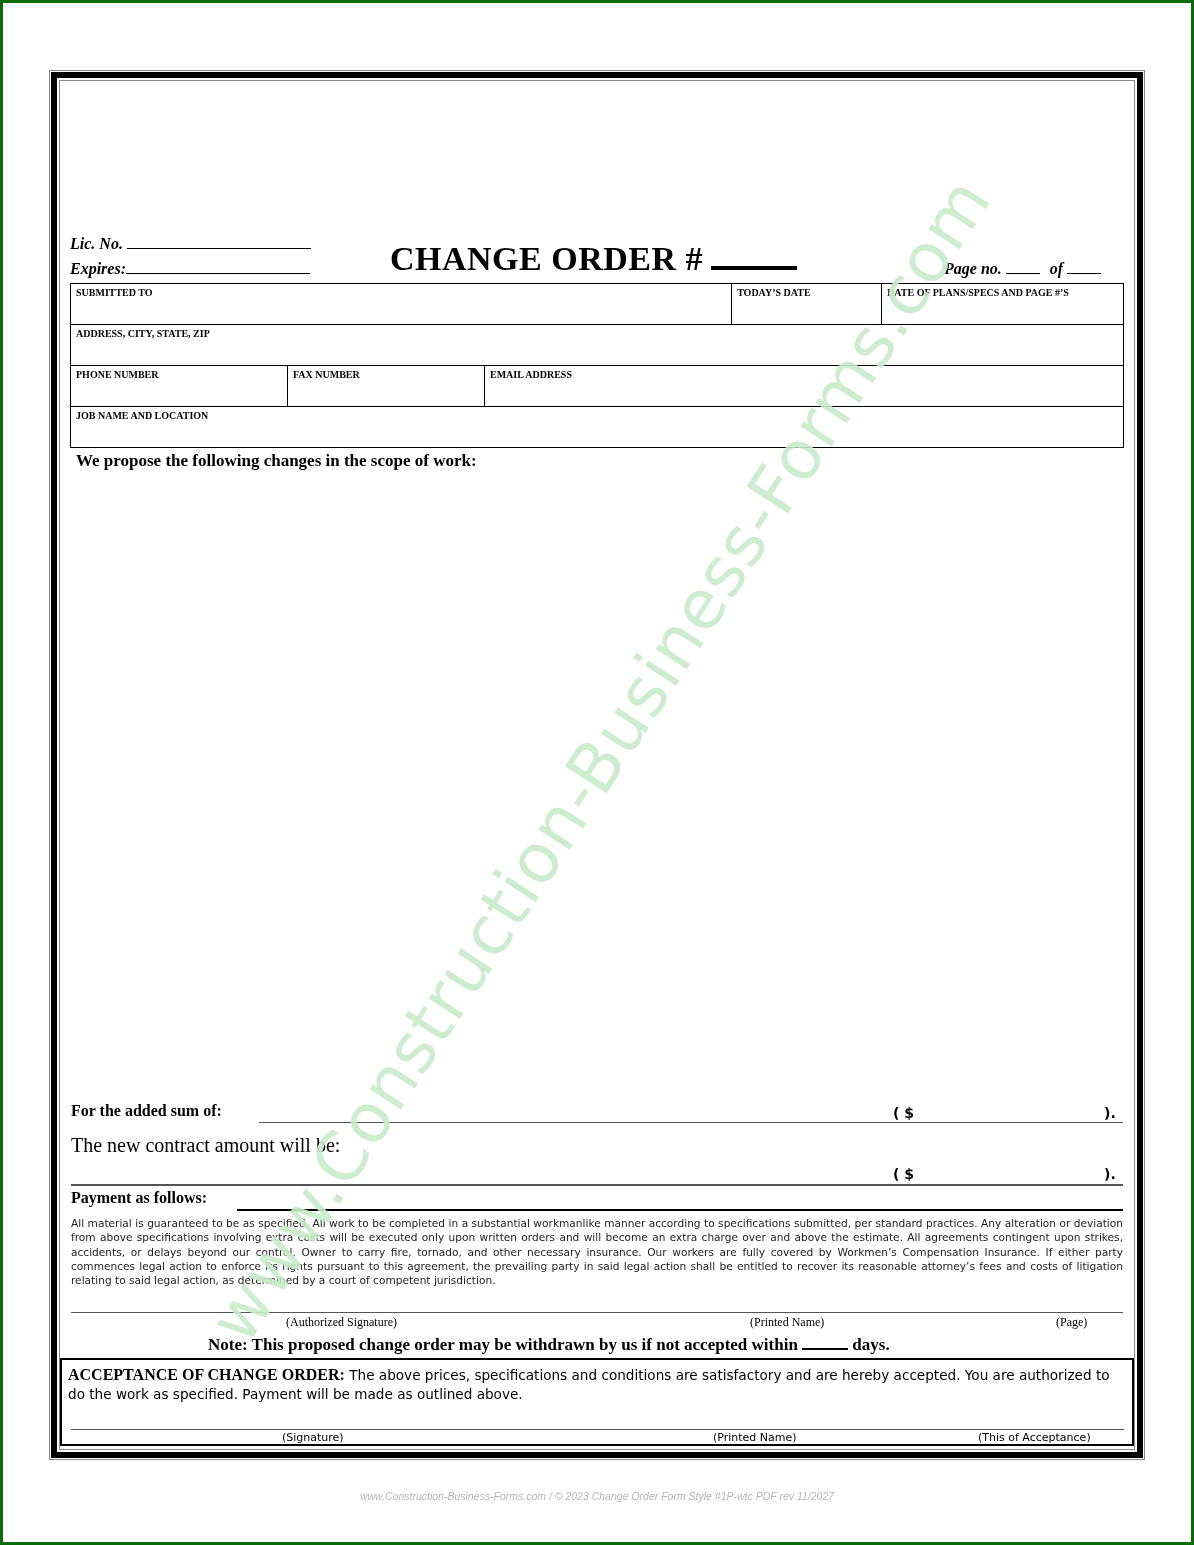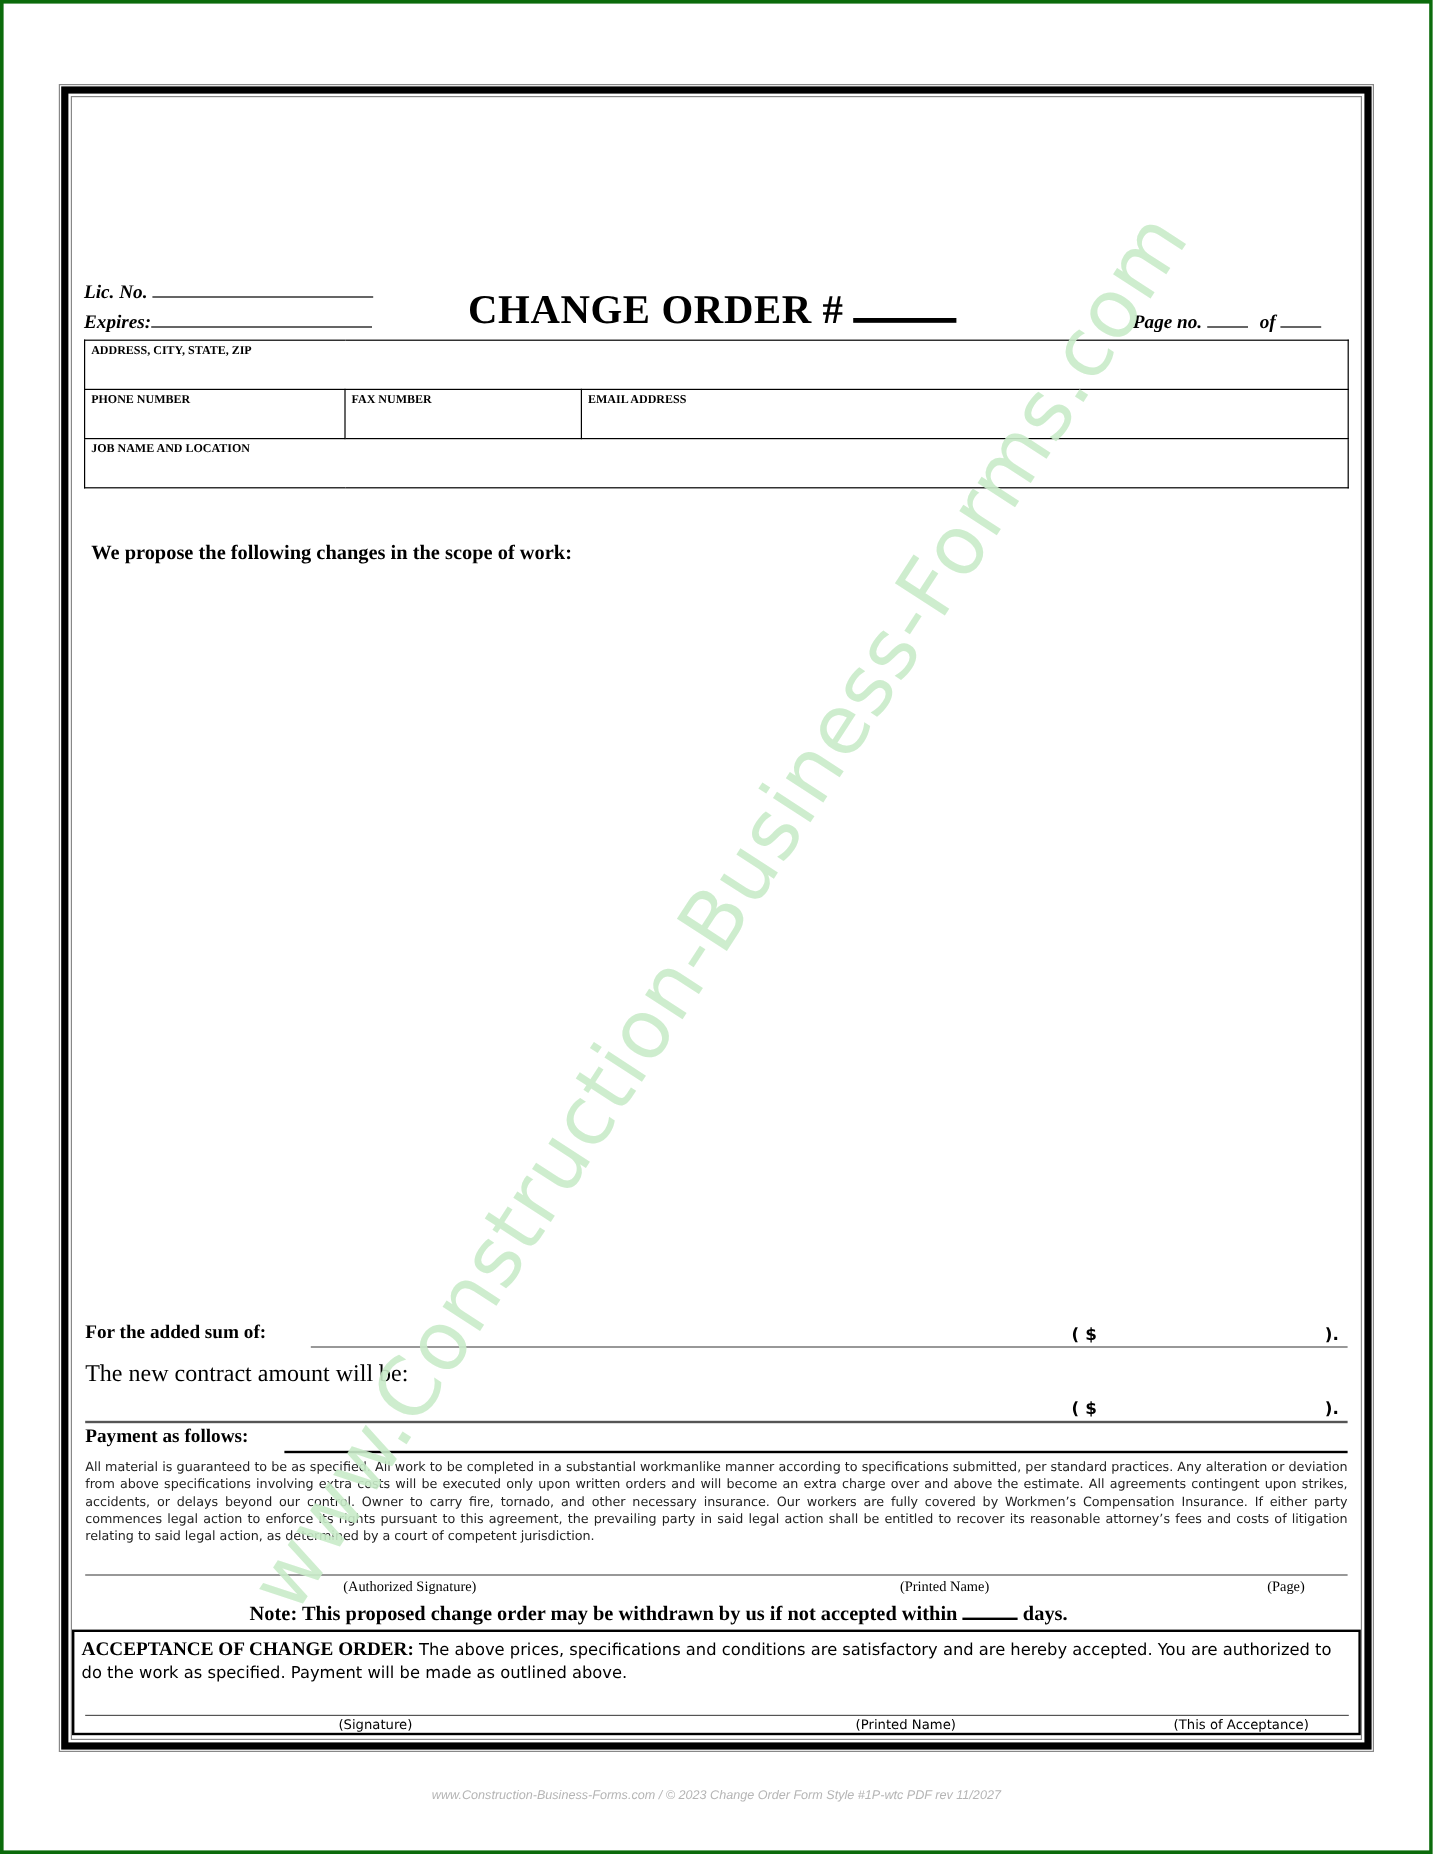--- a/index.html
+++ b/index.html
@@ -55,20 +55,25 @@
 
 <div class="abs pageno" style="left:944px; top:260px;">
   <span>Page no.</span>
   <span class="blank" style="width:34px;"></span>
   <span style="margin-left:6px;">of</span>
   <span class="blank" style="width:34px;"></span>
 </div>
 
 <table class="info">
   <tbody>
+      <tr>
+    <td colspan="3" style="width:600px;"><span>SUBMITTED TO</span></td>
+    <td style="width:139px;"><span>TODAY’S DATE</span></td>
+    <td><span>DATE OF PLANS/SPECS AND PAGE #’S</span></td>
+  </tr>
   <tr>
     <td colspan="5"><span>ADDRESS, CITY, STATE, ZIP</span></td>
   </tr>
   <tr>
     <td style="width:206px;"><span>PHONE NUMBER</span></td>
     <td style="width:186px;"><span>FAX NUMBER</span></td>
     <td colspan="3"><span>EMAIL ADDRESS</span></td>
   </tr>
   <tr>
     <td colspan="5"><span>JOB NAME AND LOCATION</span></td>

